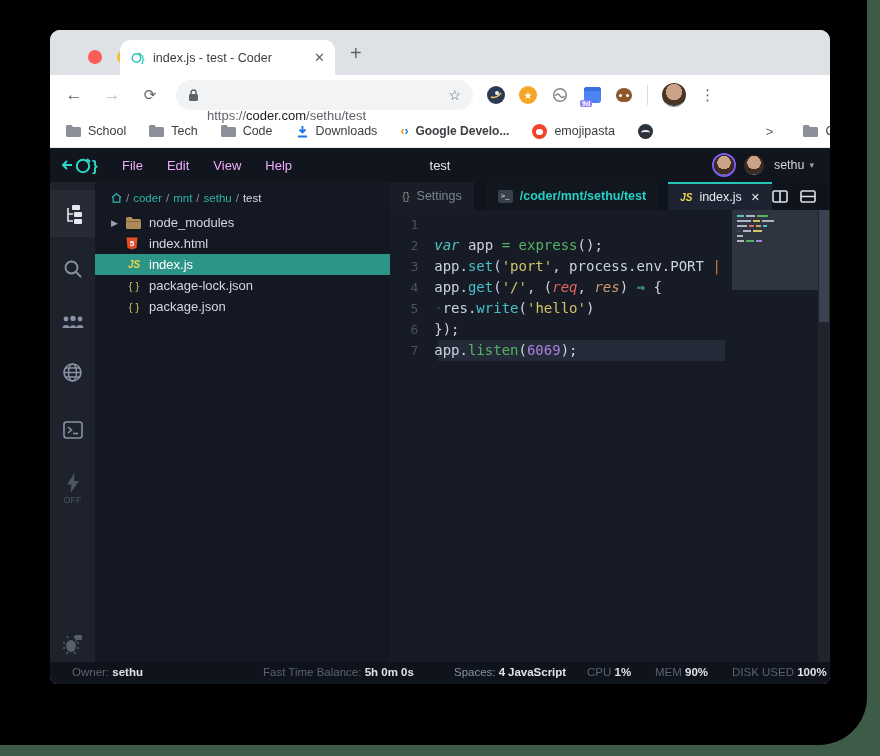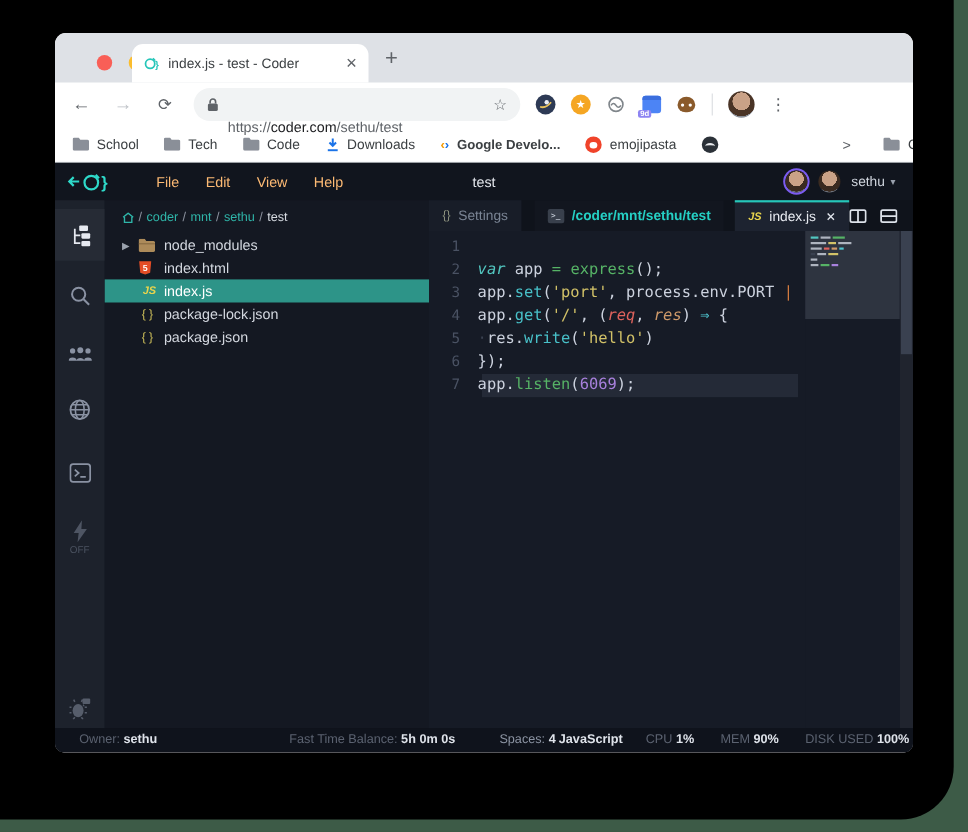--- a/index.html
+++ b/index.html
@@ -60,21 +60,21 @@
   .reddit::before { content:""; position:absolute; left:4px; top:5px; width:7px; height:6px;
                     background:#fff; border-radius:45%; }
   .darkcirc { width:15px; height:15px; border-radius:50%; background:#2b3138; position:relative; }
   .darkcirc::before { content:""; position:absolute; left:3px; top:6px; width:9px; height:4px;
                       border-top:2px solid #e8eaed; border-radius:50%; }
 
   
   .coder { position:absolute; top:118px; left:0; right:0; bottom:0;
            background:#11151e; color:#ccd2de; }
   .topbar { height:34px; display:flex; align-items:center; background:#11151e; }
-  .menus { display:flex; gap:24px; margin-left:40px; font-size:13px; color:#fdba74; }
+  .menus { display:flex; gap:24px; margin-left:20px; font-size:13px; color:#f0abfc; }
   .wtitle { position:absolute; left:0; right:0; text-align:center; font-size:13px;
             color:#e3e6ec; pointer-events:none; }
   .topright { margin-left:auto; display:flex; align-items:center; gap:10px; margin-right:16px;
               z-index:2; }
   .mini-av { width:20px; height:20px; border-radius:50%;
              background:radial-gradient(circle at 50% 38%, #caa287 0 42%, #3a2a20 43% 72%, #6d727c 73%); }
   .ring { box-shadow:0 0 0 2px #7c5cf0; }
   .uname { font-size:12.5px; color:#cfd4dd; display:flex; align-items:center; gap:5px; }
   .caret { font-size:9px; color:#9aa1ad; }
 
@@ -95,21 +95,21 @@
              display:flex; align-items:center; justify-content:center; color:#c7cdd8; }
   .breadcrumb { display:flex; align-items:center; gap:4px; padding:4px 16px 8px;
                 font-size:11.5px; color:#aeb4bf; }
   .bc-seg { color:#2fb5a9; } .bc-last { color:#d7dbe2; } .bc-sl { color:#8d93a0; }
   .filelist { font-size:13px; }
   .frow { height:21px; display:flex; align-items:center; padding-left:16px; gap:7px;
           color:#d3d7df; white-space:nowrap; }
   .frow.sel { background:#2d9488; color:#fff; }
   .tw { color:#9aa1ad; font-size:9px; width:8px; }
   .fico { width:16px; text-align:center; font-size:10px; }
-  .jsbadge { color:#e8d44d; font-weight:bold; font-style:italic; font-size:10px;text-align:right; }
+  .jsbadge { color:#e8d44d; font-weight:bold; font-style:italic; font-size:10px; }
   .braces { color:#cfc05a; font-size:11px; }
 
   .editor { flex:1; display:flex; flex-direction:column; background:#161b26; position:relative; }
   .etabs { height:28px; background:#0f131b; display:flex; align-items:stretch; }
   .etab { display:flex; align-items:center; gap:7px; padding:0 12px; font-size:12.5px; }
   .etab1 { background:#181d28; color:#7a8494; }
   .etab2 { background:#12161f; margin-left:12px; color:#25d0c4; font-weight:bold; }
   .etab3 { background:#1d2330; margin-left:10px; color:#e8ebf1; border-top:2px solid #26c6b9; }
   .termic { width:15px; height:13px; background:#39404c; border-radius:2px; color:#c0c7d2;
             font-size:7px; display:flex; align-items:center; justify-content:center;

